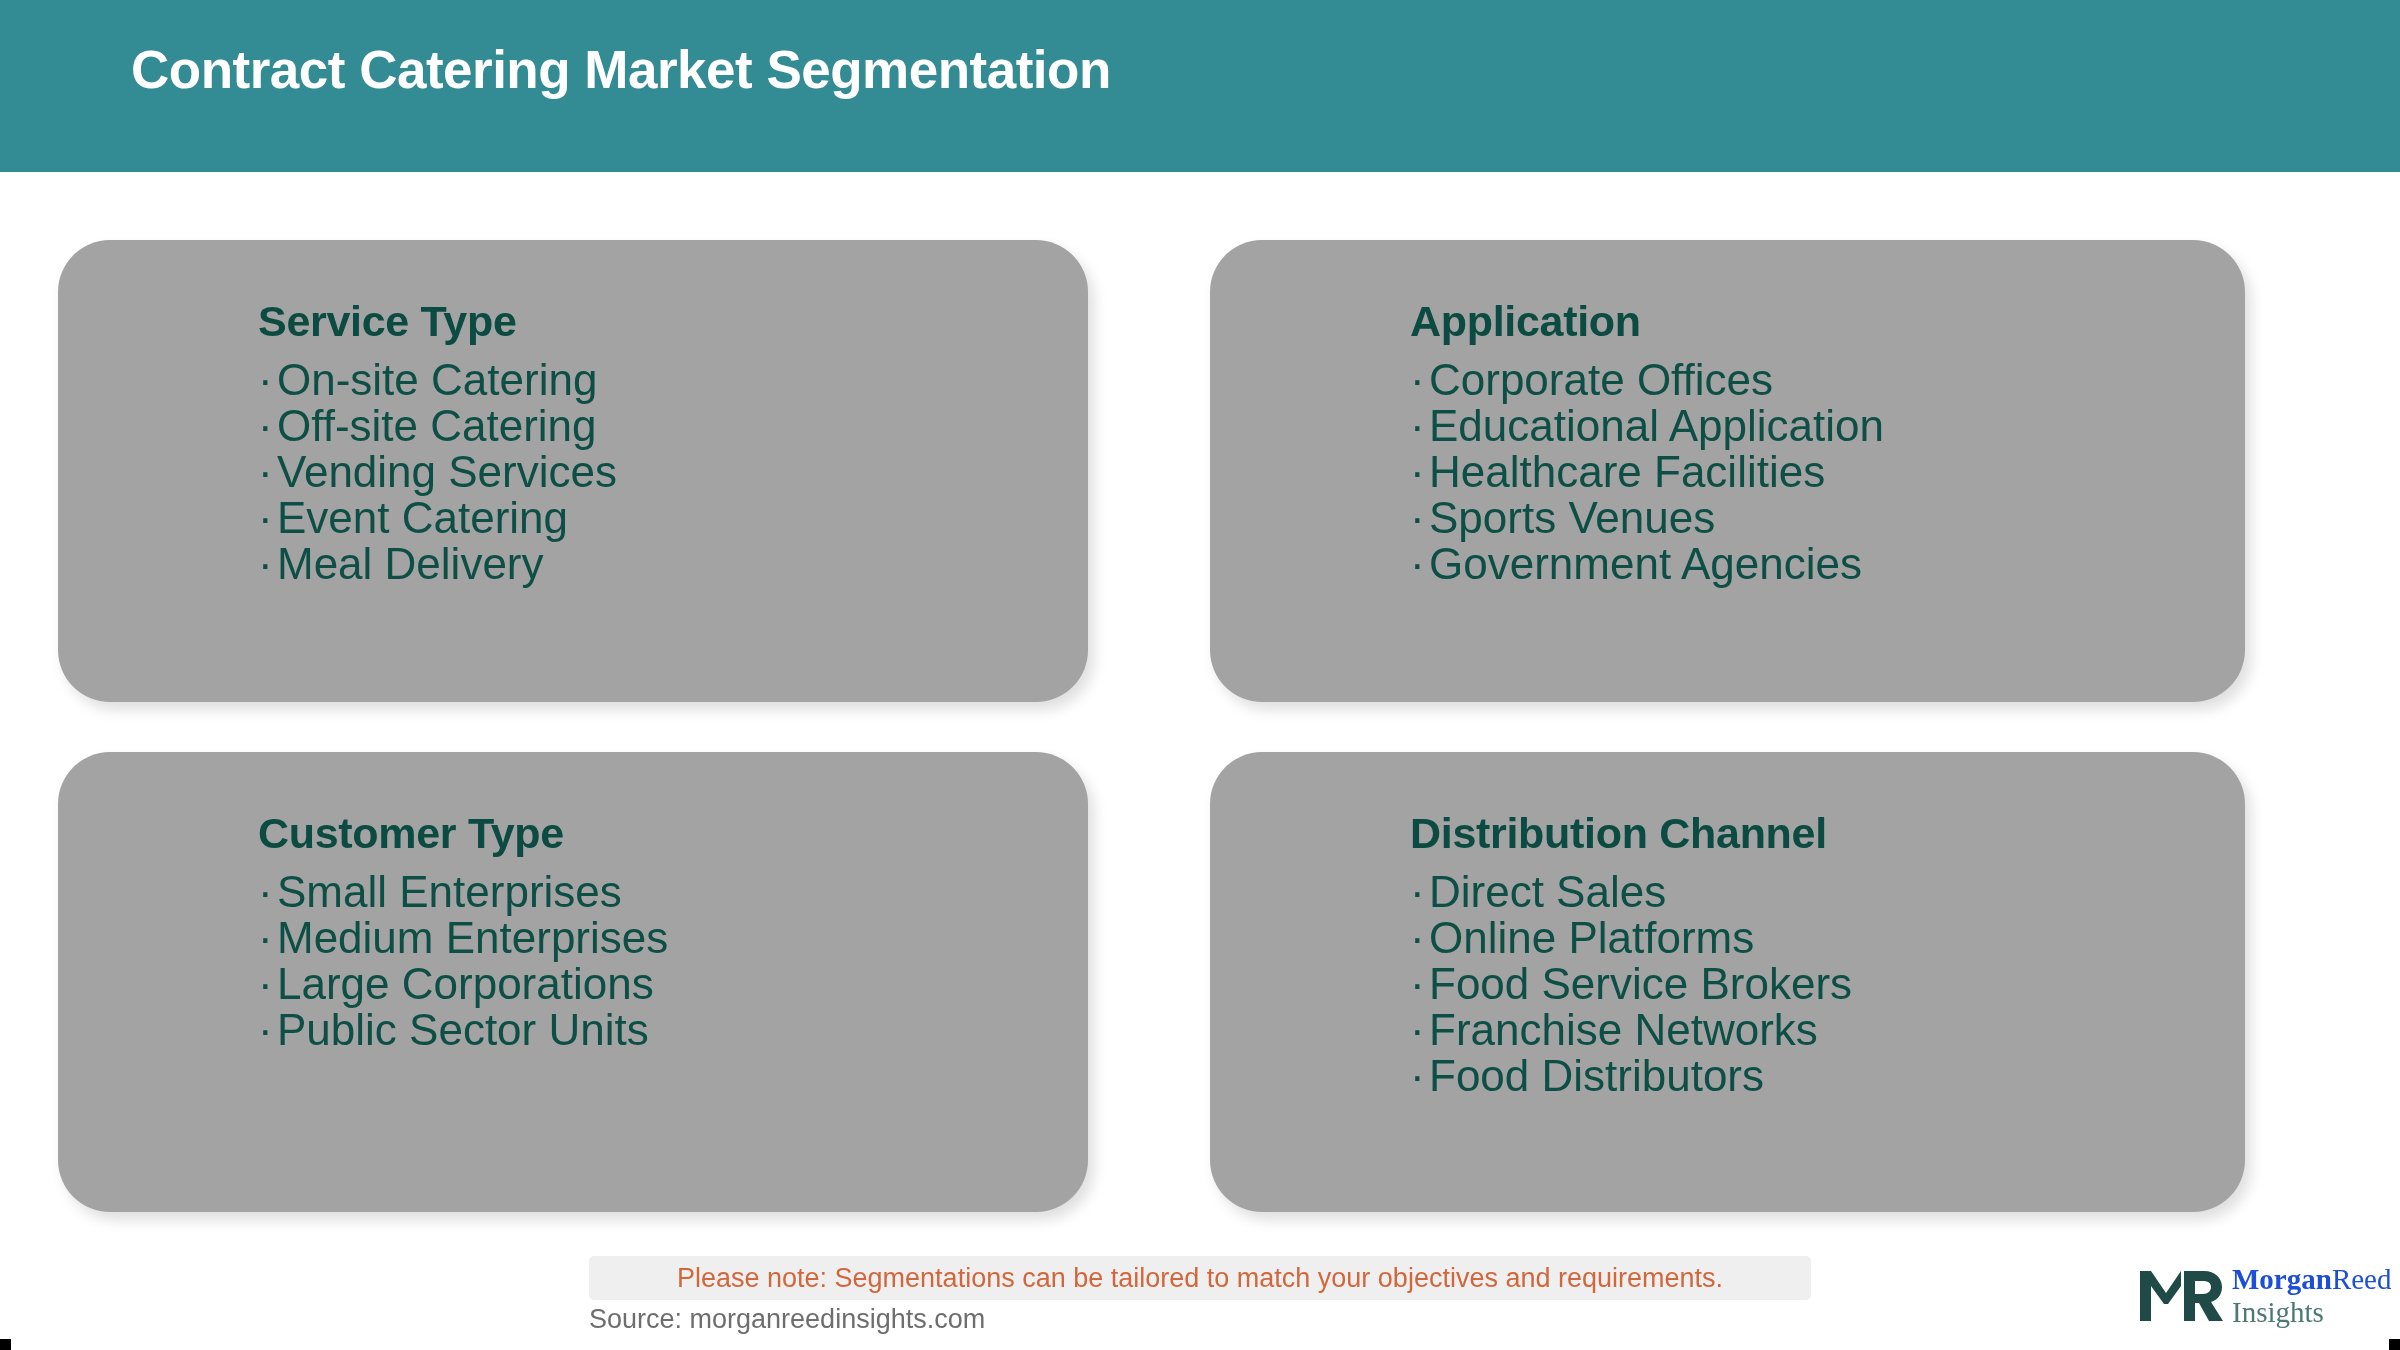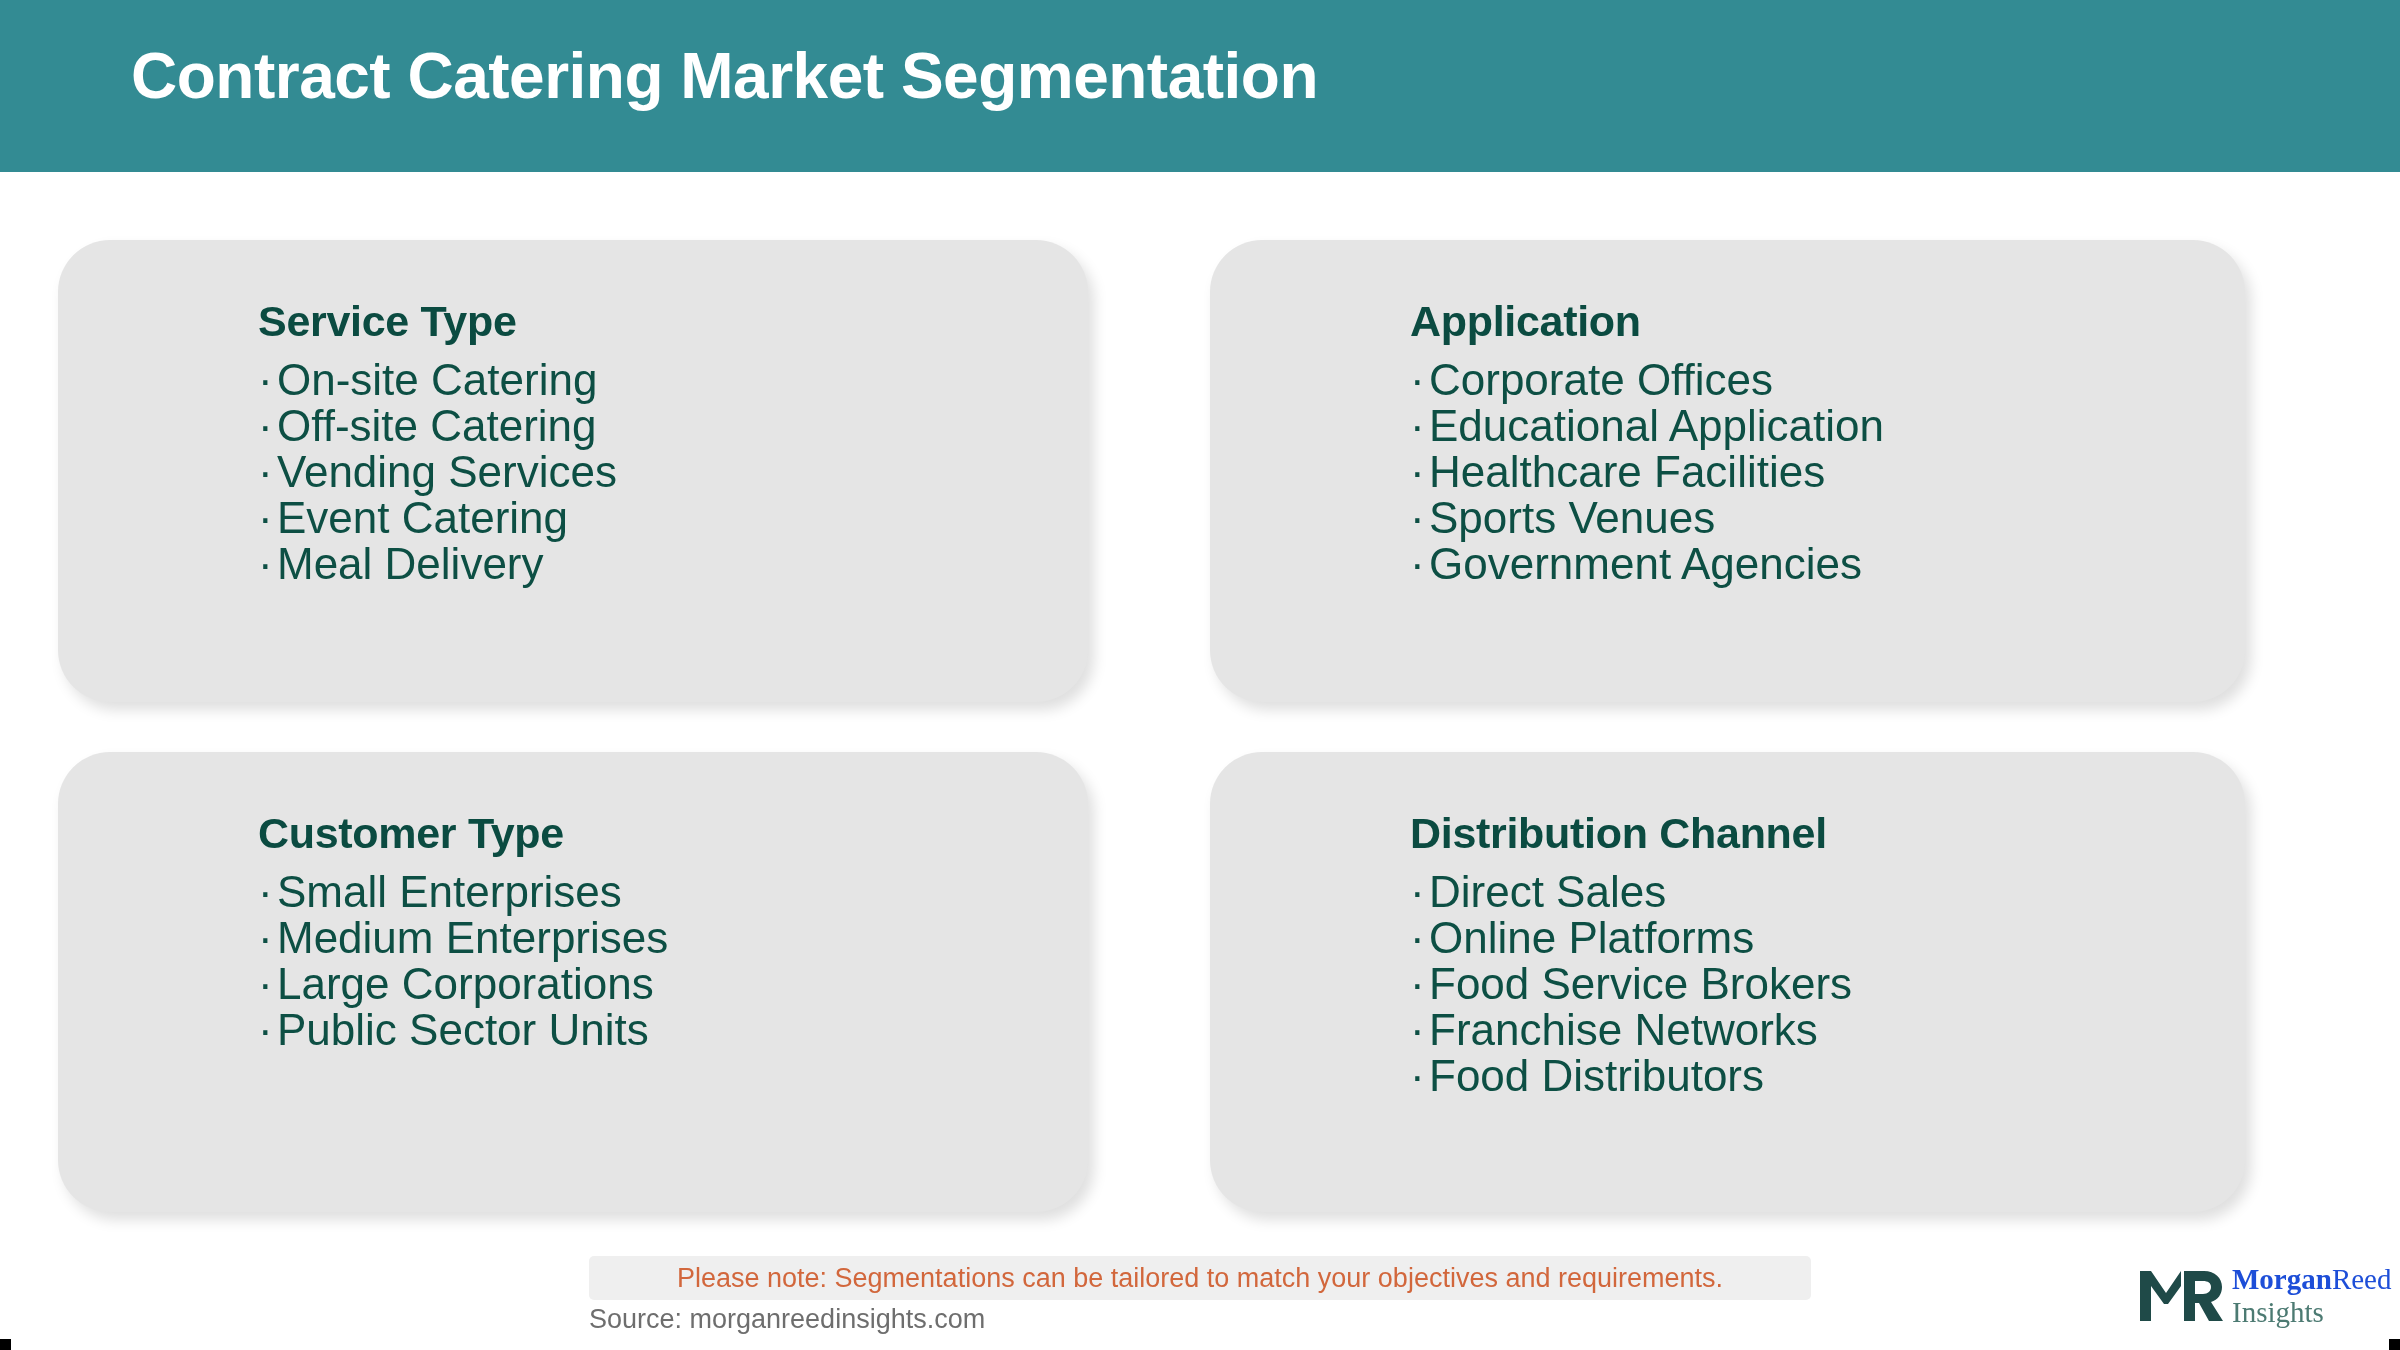--- a/index.html
+++ b/index.html
@@ -22,32 +22,32 @@
     left: 0;
     top: 0;
     width: 2400px;
     height: 172px;
     background: #338b93;
   }
   #header-title {
     position: absolute;
     left: 131px;
     top: 40px;
-    font-size: 64px;
+    font-size: 53px;
     font-weight: bold;
     color: #ffffff;
     letter-spacing: -0.5px;
     line-height: 1.15;
     white-space: nowrap;
   }
 
   
   .seg-card {
     position: absolute;
-    background: #e5e5e5;
+    background: #a3a3a3;
     border-radius: 52px;
     box-shadow: 6px 8px 14px rgba(0,0,0,0.13);
   }
   #card-service-type       { left: 58px;   top: 240px; width: 1030px; height: 462px; }
   #card-application        { left: 1210px; top: 240px; width: 1035px; height: 462px; }
   #card-customer-type      { left: 58px;   top: 752px; width: 1030px; height: 460px; }
   #card-distribution       { left: 1210px; top: 752px; width: 1035px; height: 460px; }
 
   .card-inner {
     position: absolute;

